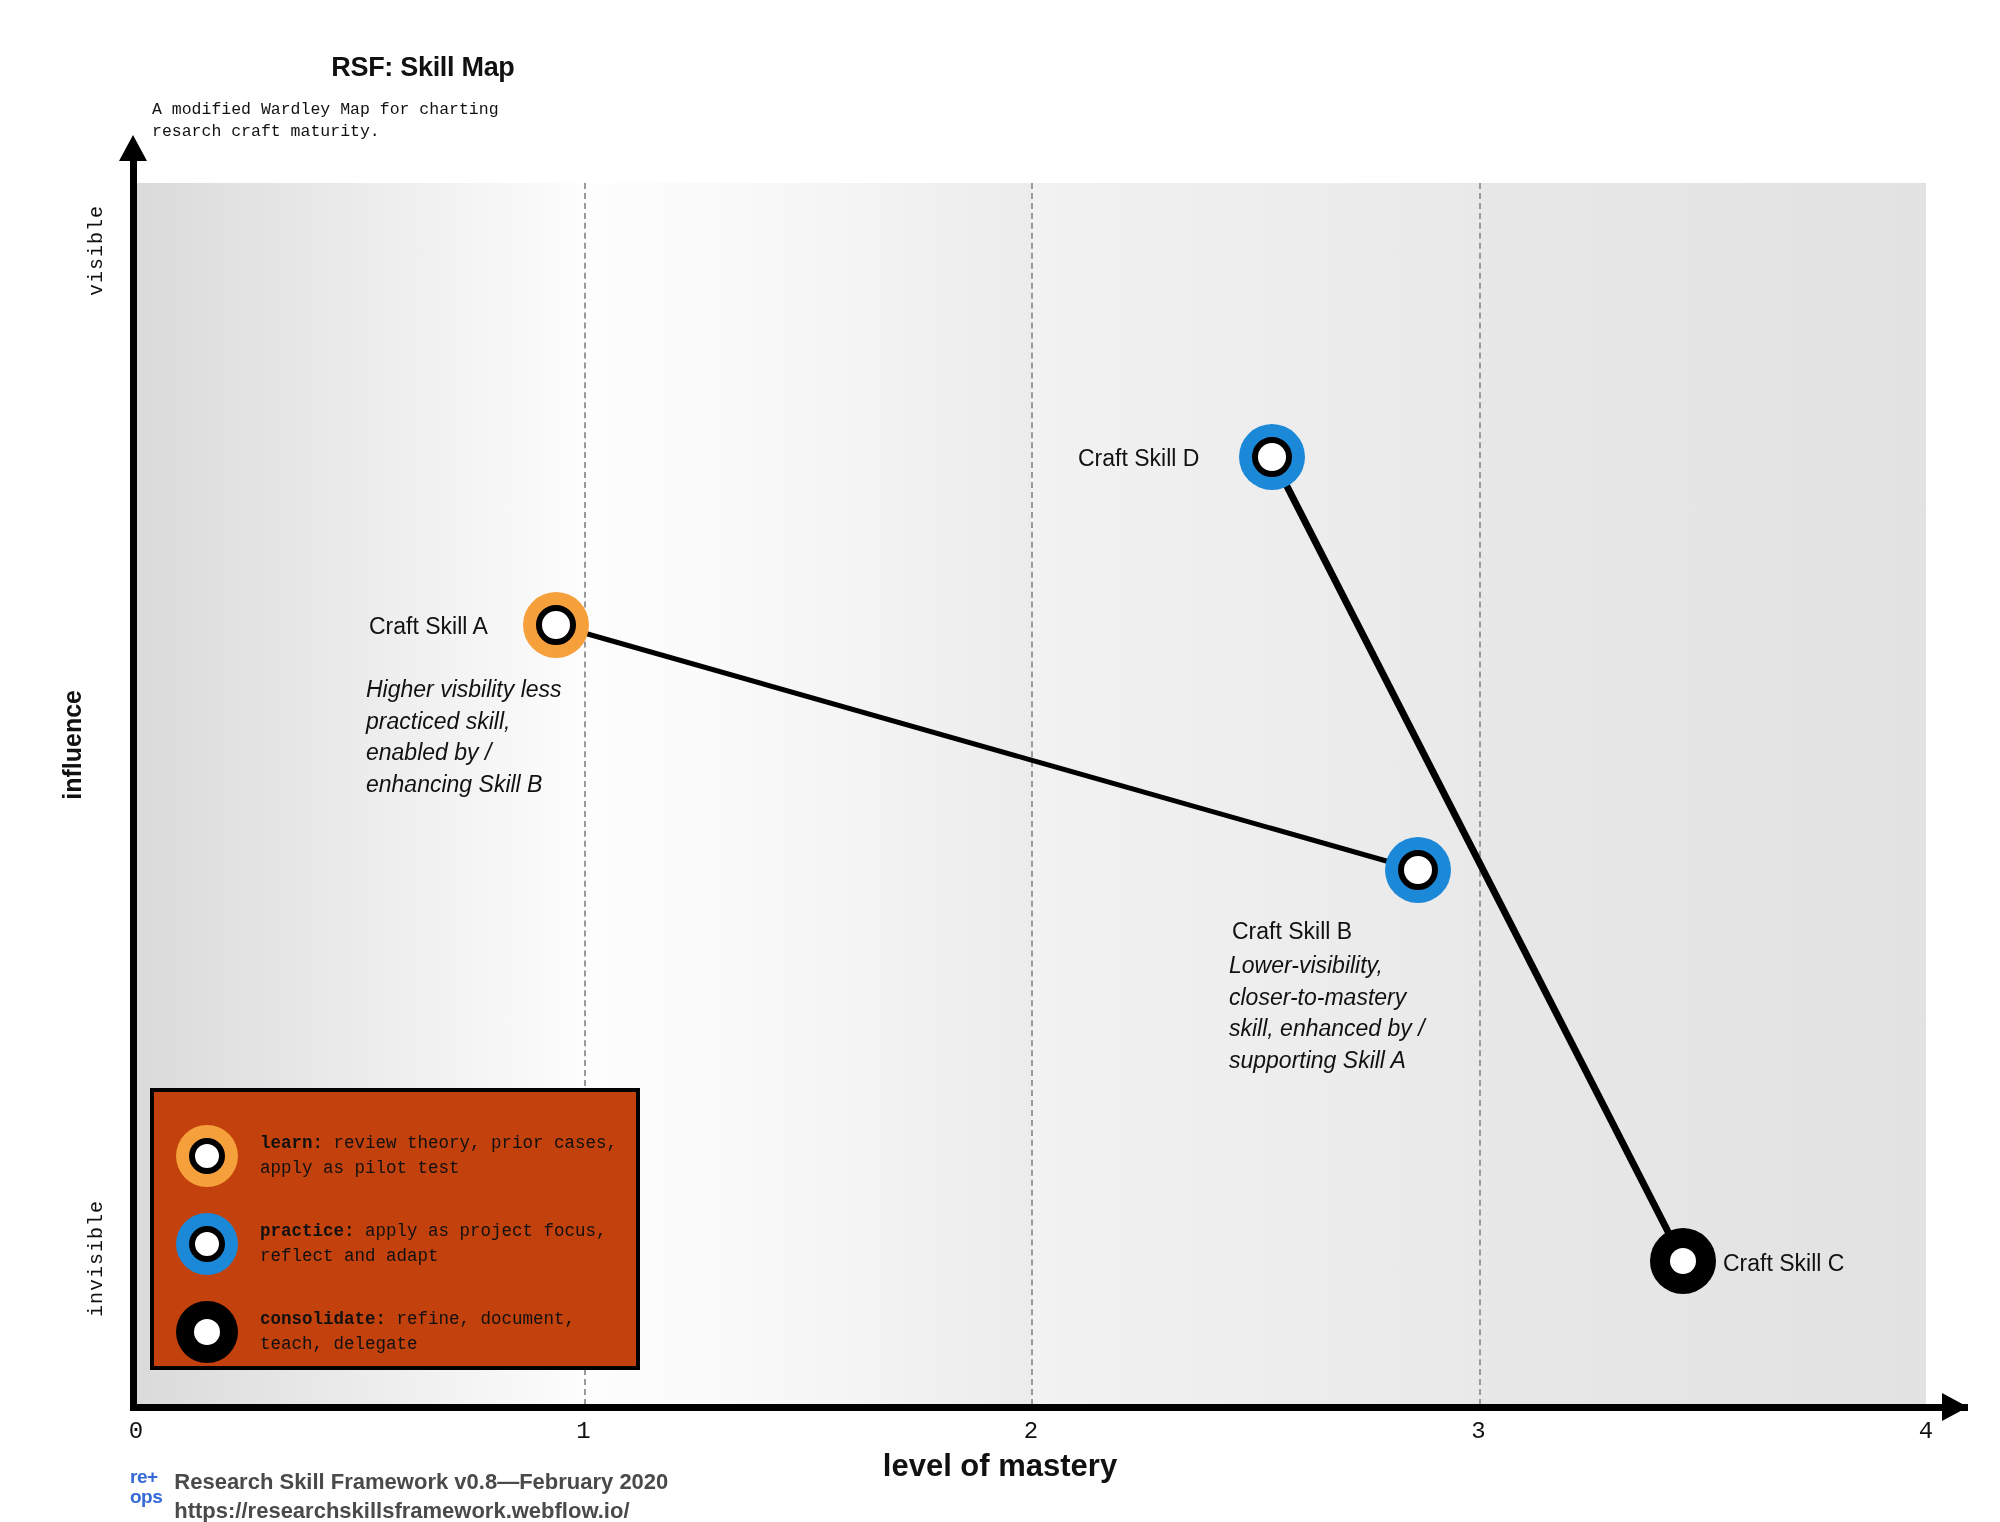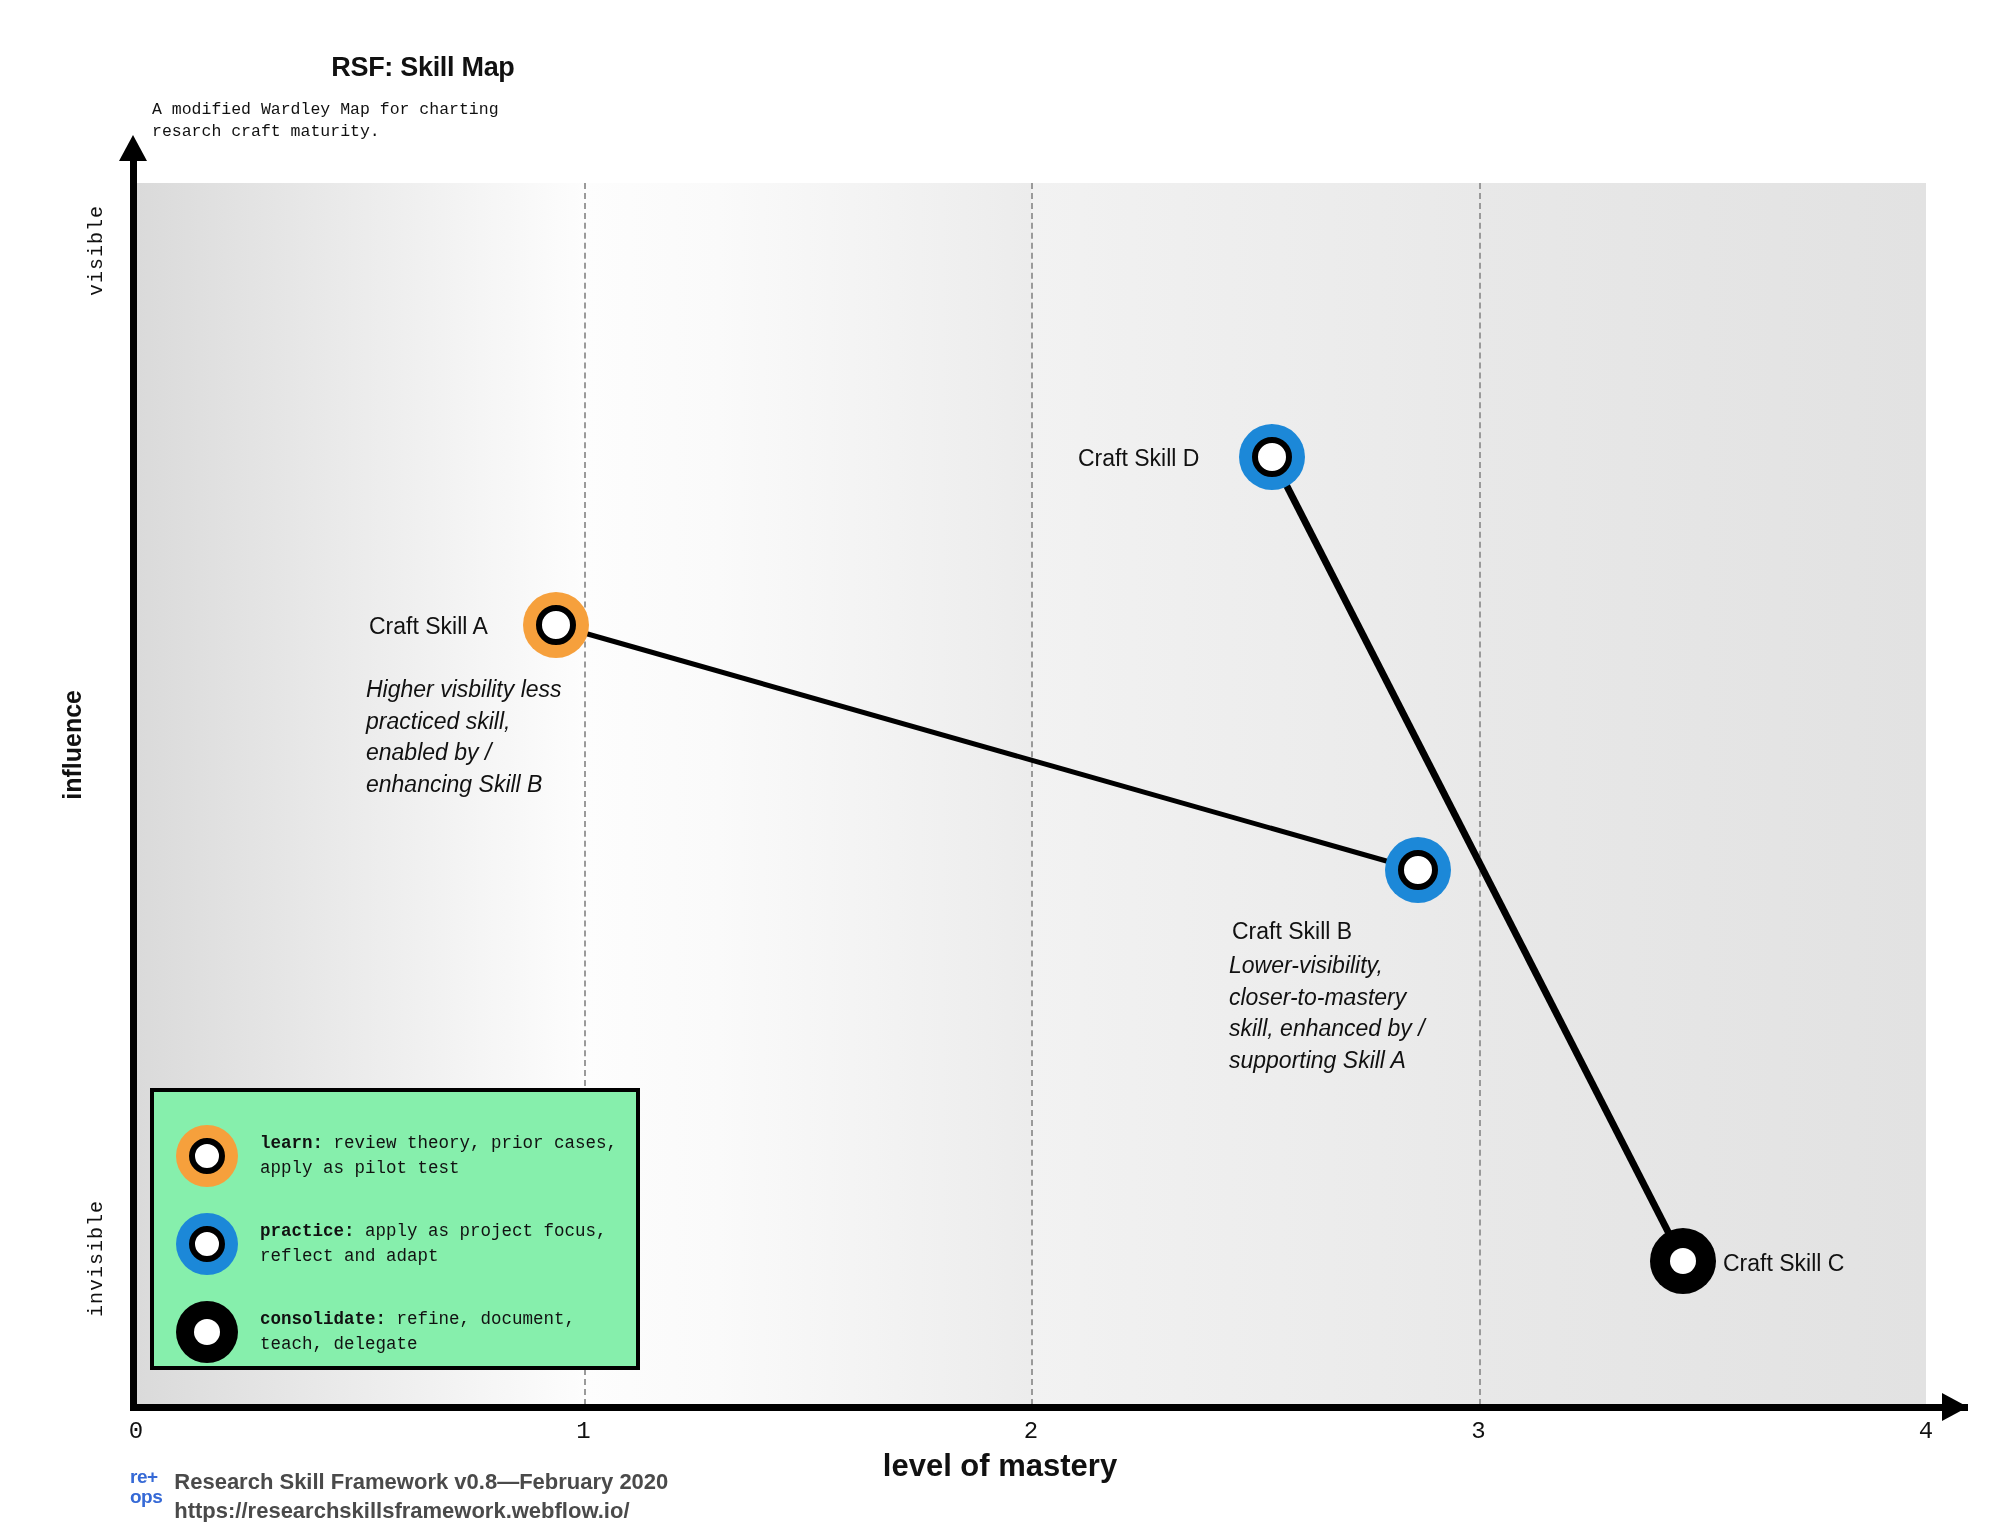--- a/index.html
+++ b/index.html
@@ -101,21 +101,21 @@
   }
   .note{
     position:absolute;white-space:pre-line;
     font-family:"Liberation Sans", sans-serif;font-style:italic;
     font-size:23px;line-height:1.38;color:#111;
   }
 
   
   .legend{
     position:absolute;left:150px;top:1088px;width:490px;height:282px;
-    background:#86efac;border:4px solid #000;box-sizing:border-box;
+    background:#c2410c;border:4px solid #000;box-sizing:border-box;
     padding:20px 18px 0 22px;
   }
   .legend-row{display:flex;align-items:center;height:88px;}
   .legend-mark{position:relative;width:62px;height:62px;flex:0 0 62px;margin-right:22px;}
   .legend-mark .halo{width:62px;height:62px;}
   .legend-mark .ring{width:36px;height:36px;}
   .legend-mark .ring.solid{width:26px;height:26px;}
   .legend-text{
     font-family:"Liberation Mono", monospace;font-size:17.5px;line-height:1.42;color:#111;
   }

